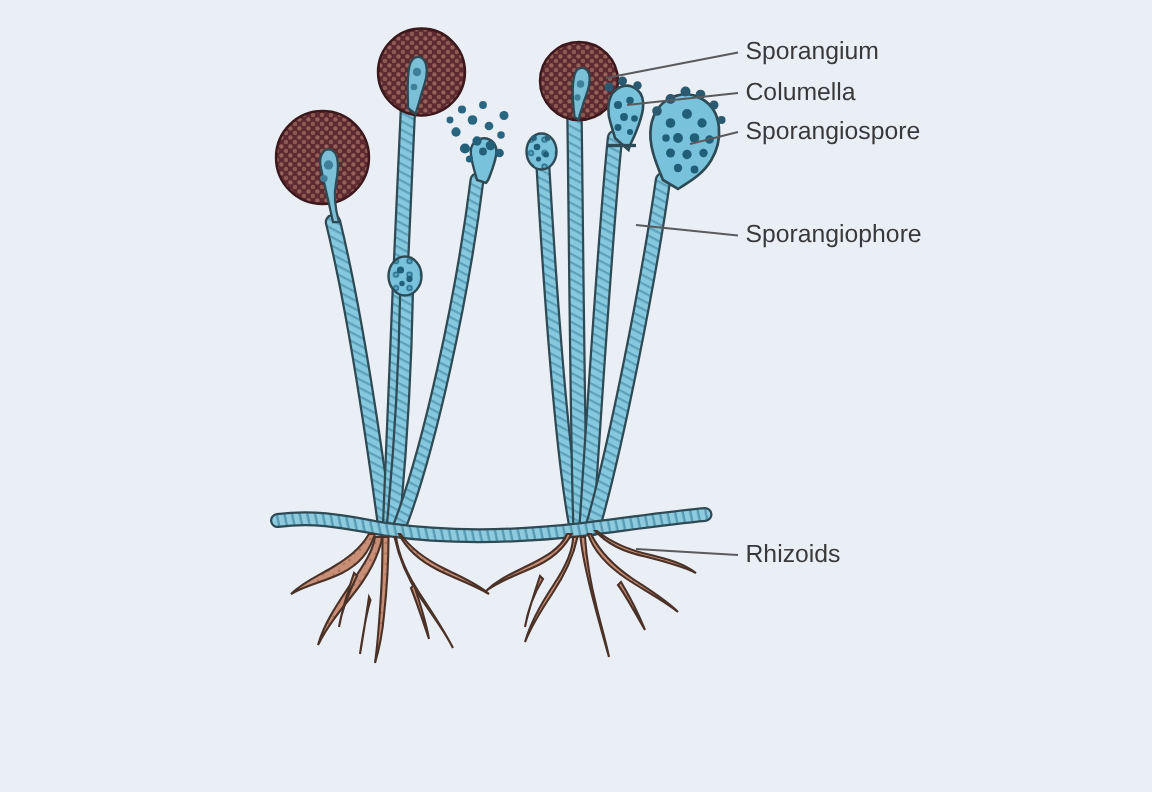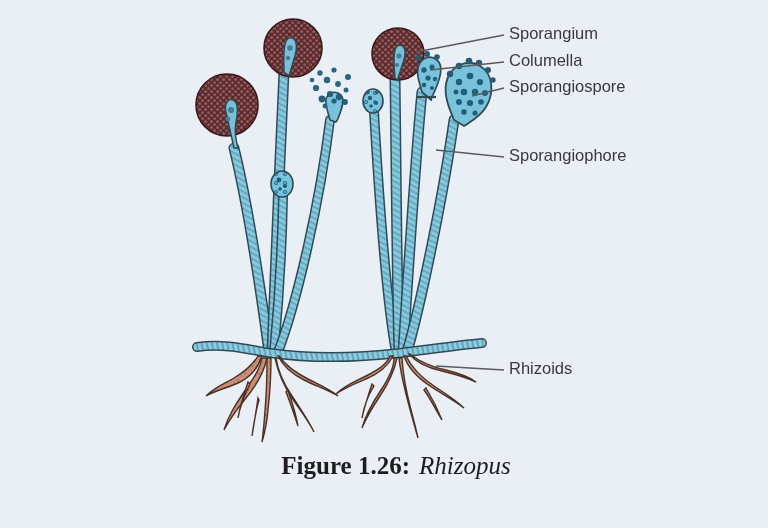--- a/index.html
+++ b/index.html
@@ -9,21 +9,21 @@
   body {
     width: 768px;
     height: 528px;
     background: #eaeff6;
     font-family: "Liberation Sans", sans-serif;
     overflow: hidden;
     position: relative;
   }
   #figure-root {
     position: absolute;
-    left: 12px; top: 0;
+    left: 0; top: 0;
     width: 610px;
     height: 528px;
   }
   svg#diagram {
     position: absolute;
     left: 0; top: 0;
     width: 768px;
     height: 528px;
     display: block;
   }
@@ -280,17 +280,14 @@
         <text class="label-text" x="497" y="157">Sporangiophore</text>
       </g>
 
       <g>
         <line x1="492" y1="370" x2="424" y2="366" stroke="#5a5a5c" stroke-width="1.4"></line>
         <text class="label-text" x="497" y="370">Rhizoids</text>
       </g>
     </g>
   </svg>
 
-  <div class="caption">
-    <span class="cap-label">Figure 1.26:</span><span class="cap-name">Rhizopus</span>
-  </div>
 
 </div>
 
 </body></html>

